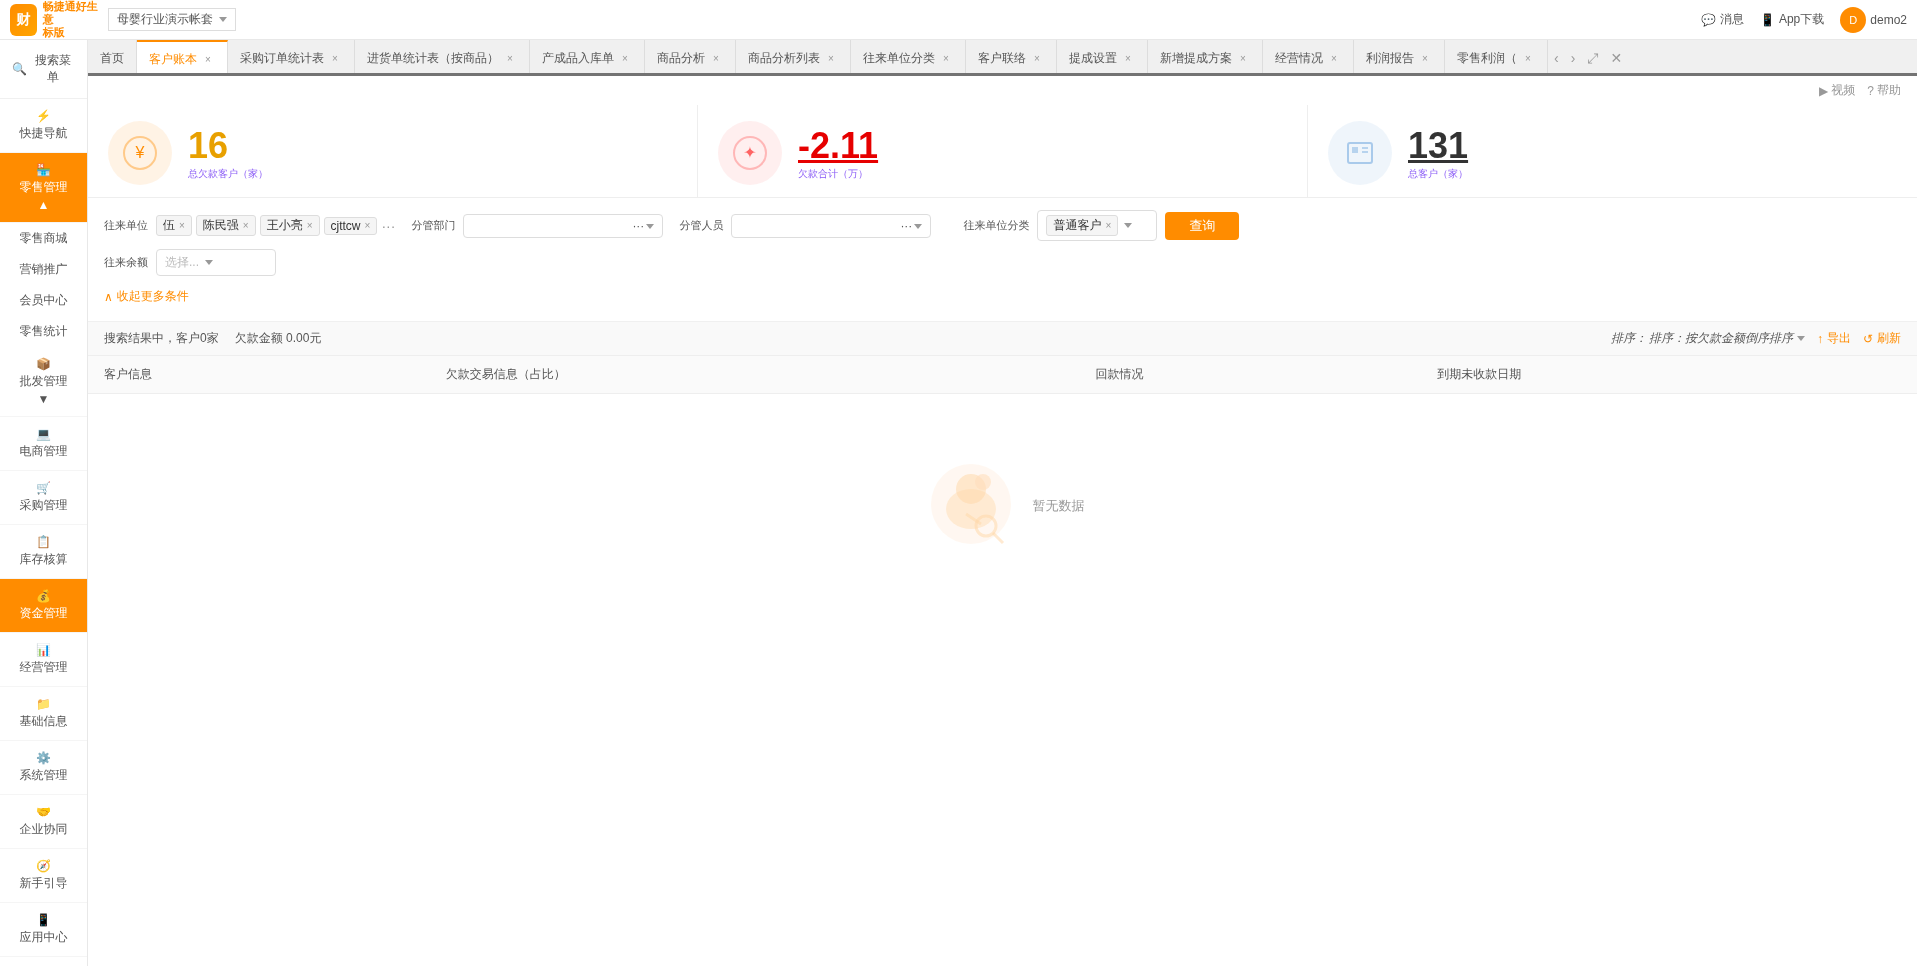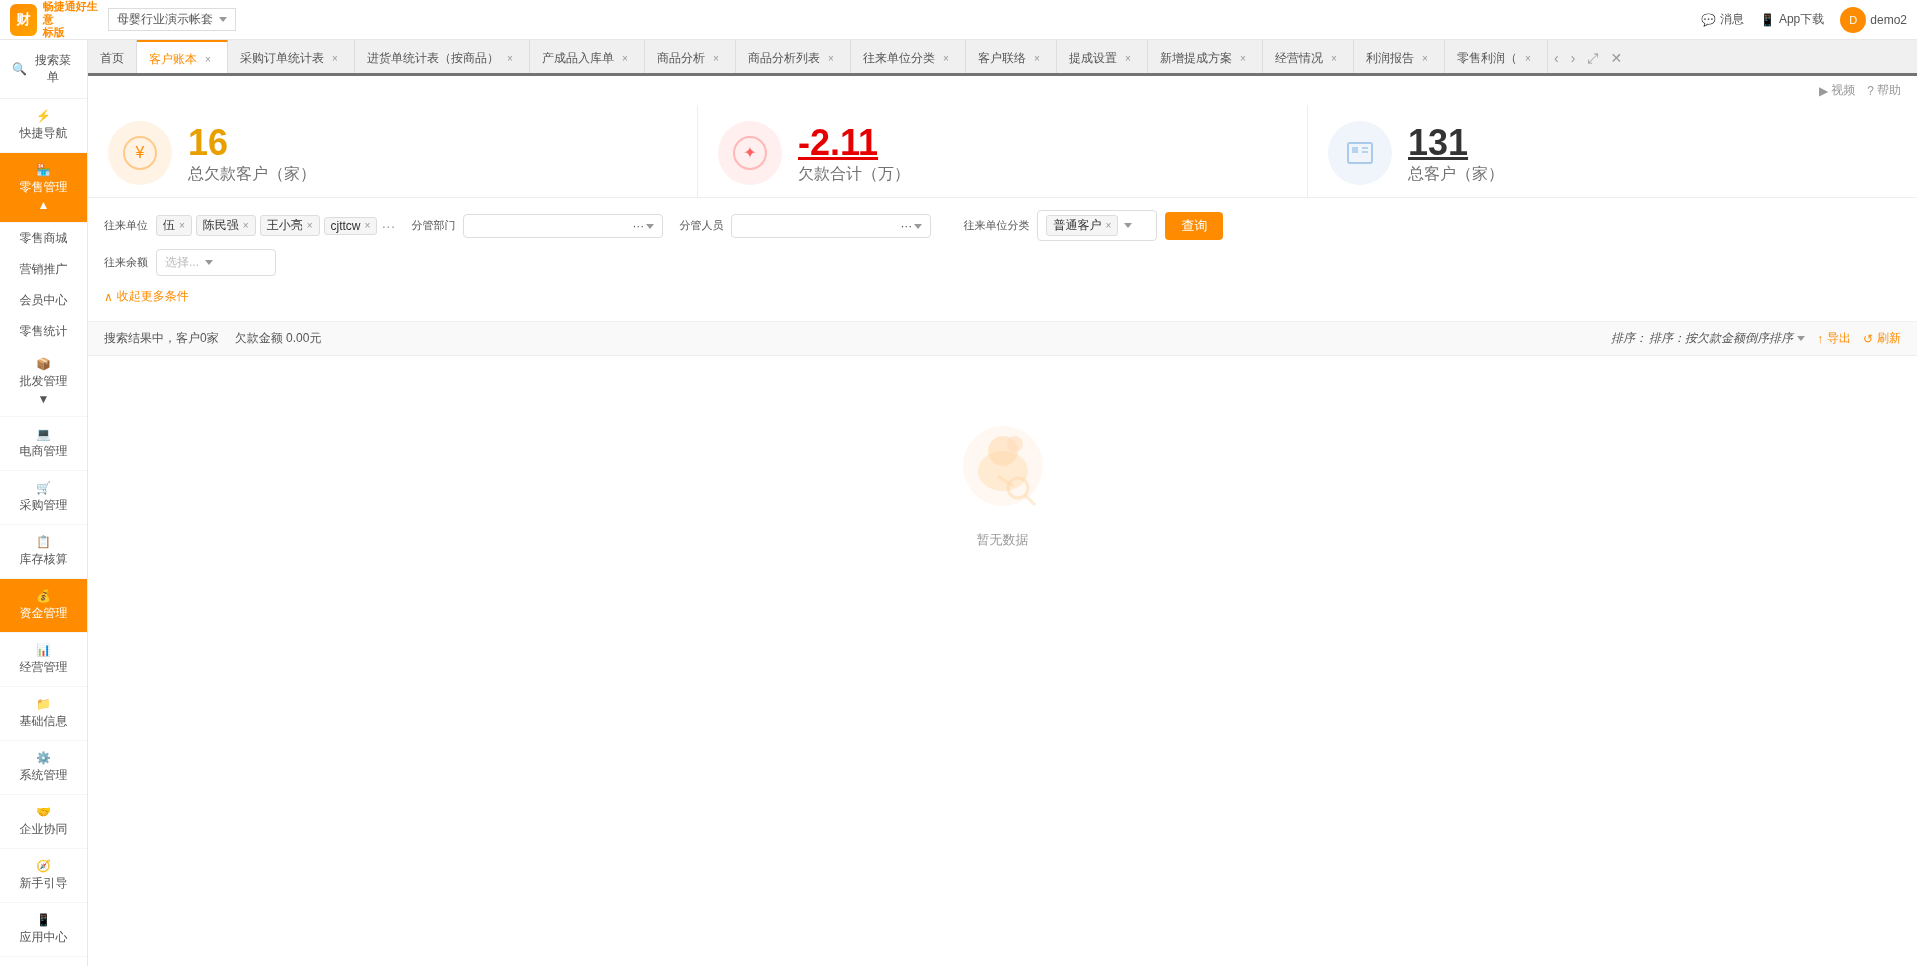--- a/index.html
+++ b/index.html
@@ -35,47 +35,47 @@
     .sidebar-nav-item { padding: 10px 0; text-align: center; cursor: pointer; font-size: 12px; color: #555; border-bottom: 1px solid #f5f5f5; display: flex; flex-direction: column; align-items: center; gap: 2px; }
     .sidebar-nav-item.active { color: #fff; background: #ff8c00; }
     .sidebar-sub-item { padding: 7px 0; text-align: center; cursor: pointer; font-size: 12px; color: #555; }
 
     
     .stats-row { display: flex; background: #fff; border-bottom: 1px solid #eee; padding: 0; }
     .stat-card { flex: 1; padding: 16px 20px 12px; border-right: 1px solid #eee; position: relative; display: flex; flex-direction: column; gap: 4px; }
     .stat-card:last-child { border-right: none; }
     .stat-number { font-size: 36px; font-weight: bold; color: #333; }
     .stat-number.negative { color: #e60000; text-decoration: underline; }
-    .stat-label { font-size: 16px; color: #737373; }
+    .stat-label { font-size: 10px; color: #8b5cf6; }
 
     
     .filter-area { background: #fff; padding: 12px 16px; border-bottom: 1px solid #f0f0f0; }
     .filter-row { display: flex; align-items: center; gap: 8px; margin-bottom: 8px; flex-wrap: wrap; }
     .filter-label { font-size: 11px; color: #555; white-space: nowrap; }
     .filter-tags { display: flex; align-items: center; gap: 4px; flex-wrap: wrap; }
     .filter-tag { display: flex; align-items: center; gap: 2px; background: #f5f5f5; border: 1px solid #ddd; border-radius: 3px; padding: 1px 6px; font-size: 12px; color: #333; cursor: pointer; }
     .filter-tag .tag-close { color: #999; font-size: 10px; margin-left: 2px; }
     .filter-more { color: #999; font-size: 14px; cursor: pointer; }
     .filter-select { display: flex; align-items: center; gap: 4px; border: 1px solid #ddd; border-radius: 4px; padding: 4px 8px; font-size: 12px; color: #555; cursor: pointer; min-width: 120px; }
     .filter-select-wide { min-width: 200px; }
-    .filter-btn-search { background: #ff8c00; color: #fff; border: none; border-radius: 4px; padding: 5px 16px; font-size: 13px; cursor: pointer; }
+    .filter-btn-search { background: #ff8c00; color: #fff; border: none; border-radius: 4px; padding: 5px 24px; font-size: 13px; cursor: pointer; }
     .collapse-btn { display: flex; align-items: center; gap: 4px; color: #ff8c00; font-size: 12px; cursor: pointer; margin: 0 auto; }
 
     
     .results-bar { display: flex; align-items: center; padding: 8px 16px; background: #f9f9f9; border-bottom: 1px solid #eee; font-size: 12px; color: #555; gap: 16px; }
     .results-bar-right { margin-left: auto; display: flex; align-items: center; gap: 12px; }
     .sort-btn { display: flex; align-items: center; gap: 2px; color: #555; cursor: pointer; font-size: 12px; font-style: italic; }
     .action-btn { display: flex; align-items: center; gap: 4px; color: #ff8c00; cursor: pointer; font-size: 12px; }
 
     
     .data-table { width: 100%; border-collapse: collapse; }
     .data-table th { padding: 10px 16px; background: #fafafa; font-size: 12px; color: #555; font-weight: normal; text-align: left; border-bottom: 1px solid #eee; }
 
     
-    .empty-state { display: flex; flex-direction: column; align-items: center; justify-content: center; padding: 60px 0; gap: 12px; }
+    .empty-state { display: flex; flex-direction: row; align-items: center; justify-content: center; padding: 60px 0; gap: 12px; }
     .empty-text { font-size: 13px; color: #999; }
 
     
     .chevron-down { display: inline-block; width: 0; height: 0; border-left: 4px solid transparent; border-right: 4px solid transparent; border-top: 5px solid #999; vertical-align: middle; margin-left: 2px; }
     .video-help { display: flex; align-items: center; gap: 8px; font-size: 12px; color: #999; padding: 6px 16px; }
     .video-help-btn { display: flex; align-items: center; gap: 3px; color: #999; cursor: pointer; }
 
     .stat-icon-circle { width: 64px; height: 64px; border-radius: 50%; display: flex; align-items: center; justify-content: center; }
     .stat-icon-orange { background: rgba(255, 140, 0, 0.1); }
     .stat-icon-pink { background: rgba(255, 100, 100, 0.1); }
@@ -403,20 +403,40 @@
               <span>↑</span>
               <span>导出</span>
             </div>
             <div class="action-btn">
               <span>↺</span>
               <span>刷新</span>
             </div>
           </div>
         </div>
 
+        <table class="data-table">
+          <thead>
+            <tr>
+              <th>
+                <span>客户信息</span>
+              </th>
+              <th>
+                <span>欠款交易信息（占比）</span>
+              </th>
+              <th>
+                <span>回款情况</span>
+              </th>
+              <th>
+                <span>到期未收款日期</span>
+              </th>
+            </tr>
+          </thead>
+          <tbody>
+          </tbody>
+        </table>
 
         <div class="empty-state">
           <div>
             <svg width="100" height="100" viewBox="0 0 100 100" opacity="0.35">
               <circle cx="50" cy="50" r="40" fill="#ffb97a" opacity="0.3"></circle>
               <ellipse cx="50" cy="55" rx="25" ry="20" fill="#ff8c00" opacity="0.4"></ellipse>
               <circle cx="50" cy="35" r="15" fill="#ff8c00" opacity="0.5"></circle>
               <circle cx="62" cy="28" r="8" fill="#ffa040" opacity="0.6"></circle>
               <line x1="45" y1="60" x2="60" y2="70" stroke="#ff8c00" stroke-width="3" opacity="0.5"></line>
               <circle cx="65" cy="72" r="10" fill="none" stroke="#ff8c00" stroke-width="3" opacity="0.5"></circle>

